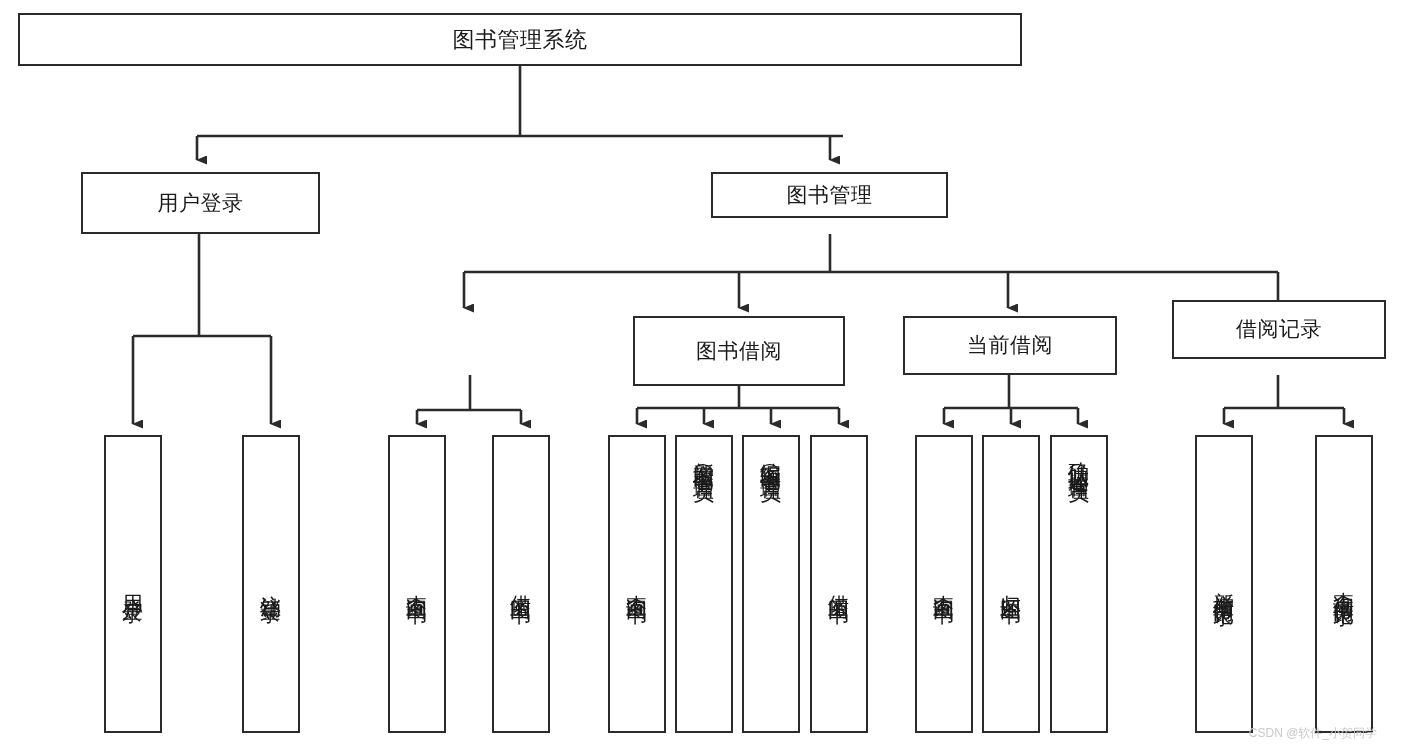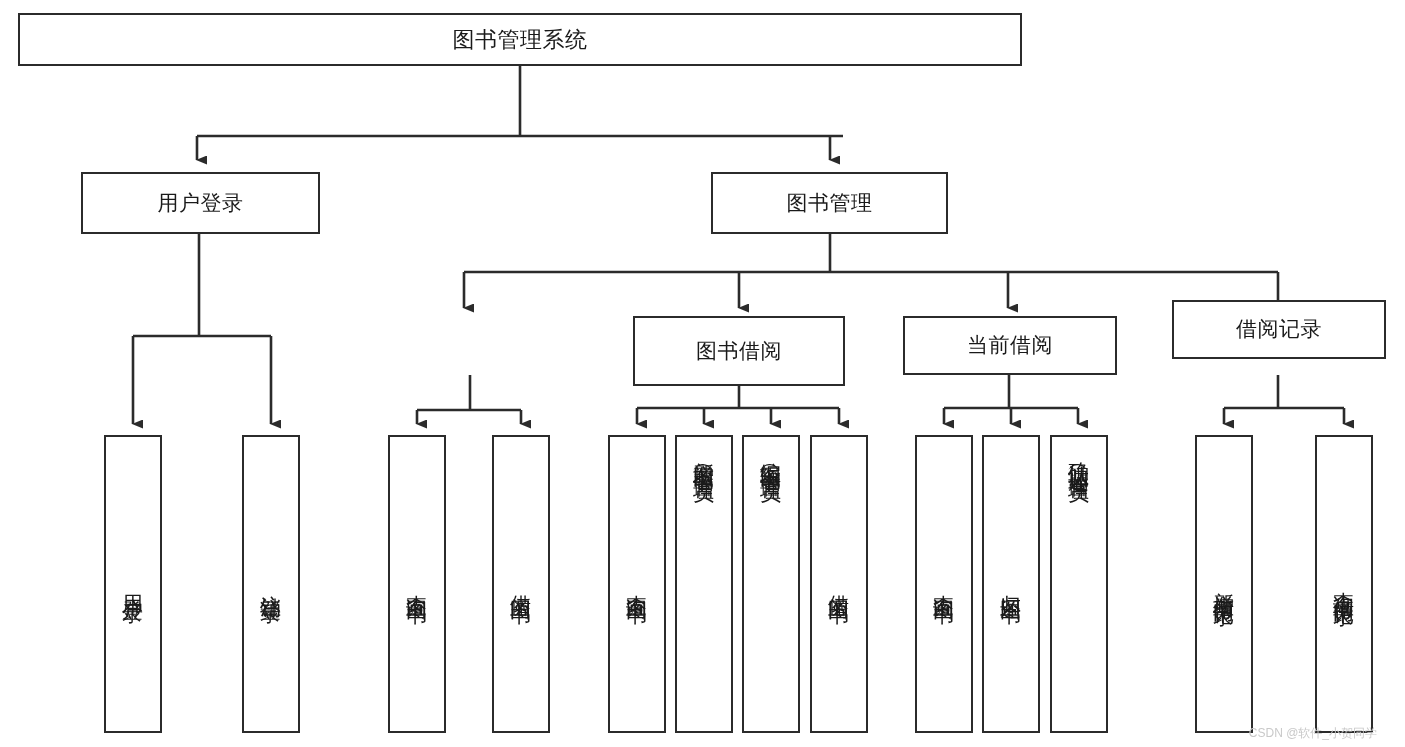--- a/index.html
+++ b/index.html
@@ -140,21 +140,21 @@
   </svg>
 
   <div class="node root" style="left:18px; top:13px; width:1004px; height:53px;">
     <span class="node-label">图书管理系统</span>
   </div>
 
   <div class="node" style="left:81px; top:172px; width:239px; height:62px;">
     <span class="node-label">用户登录</span>
   </div>
 
-  <div class="node" style="left:711px; top:172px; width:237px; height:62px;">
+  <div class="node" style="left:711px; top:172px; width:237px; height:46px;">
     <span class="node-label">图书管理</span>
   </div>
 
 
   <div class="node" style="left:633px; top:316px; width:212px; height:70px;">
     <span class="node-label">图书借阅</span>
   </div>
 
   <div class="node" style="left:903px; top:316px; width:214px; height:59px;">
     <span class="node-label">当前借阅</span>

